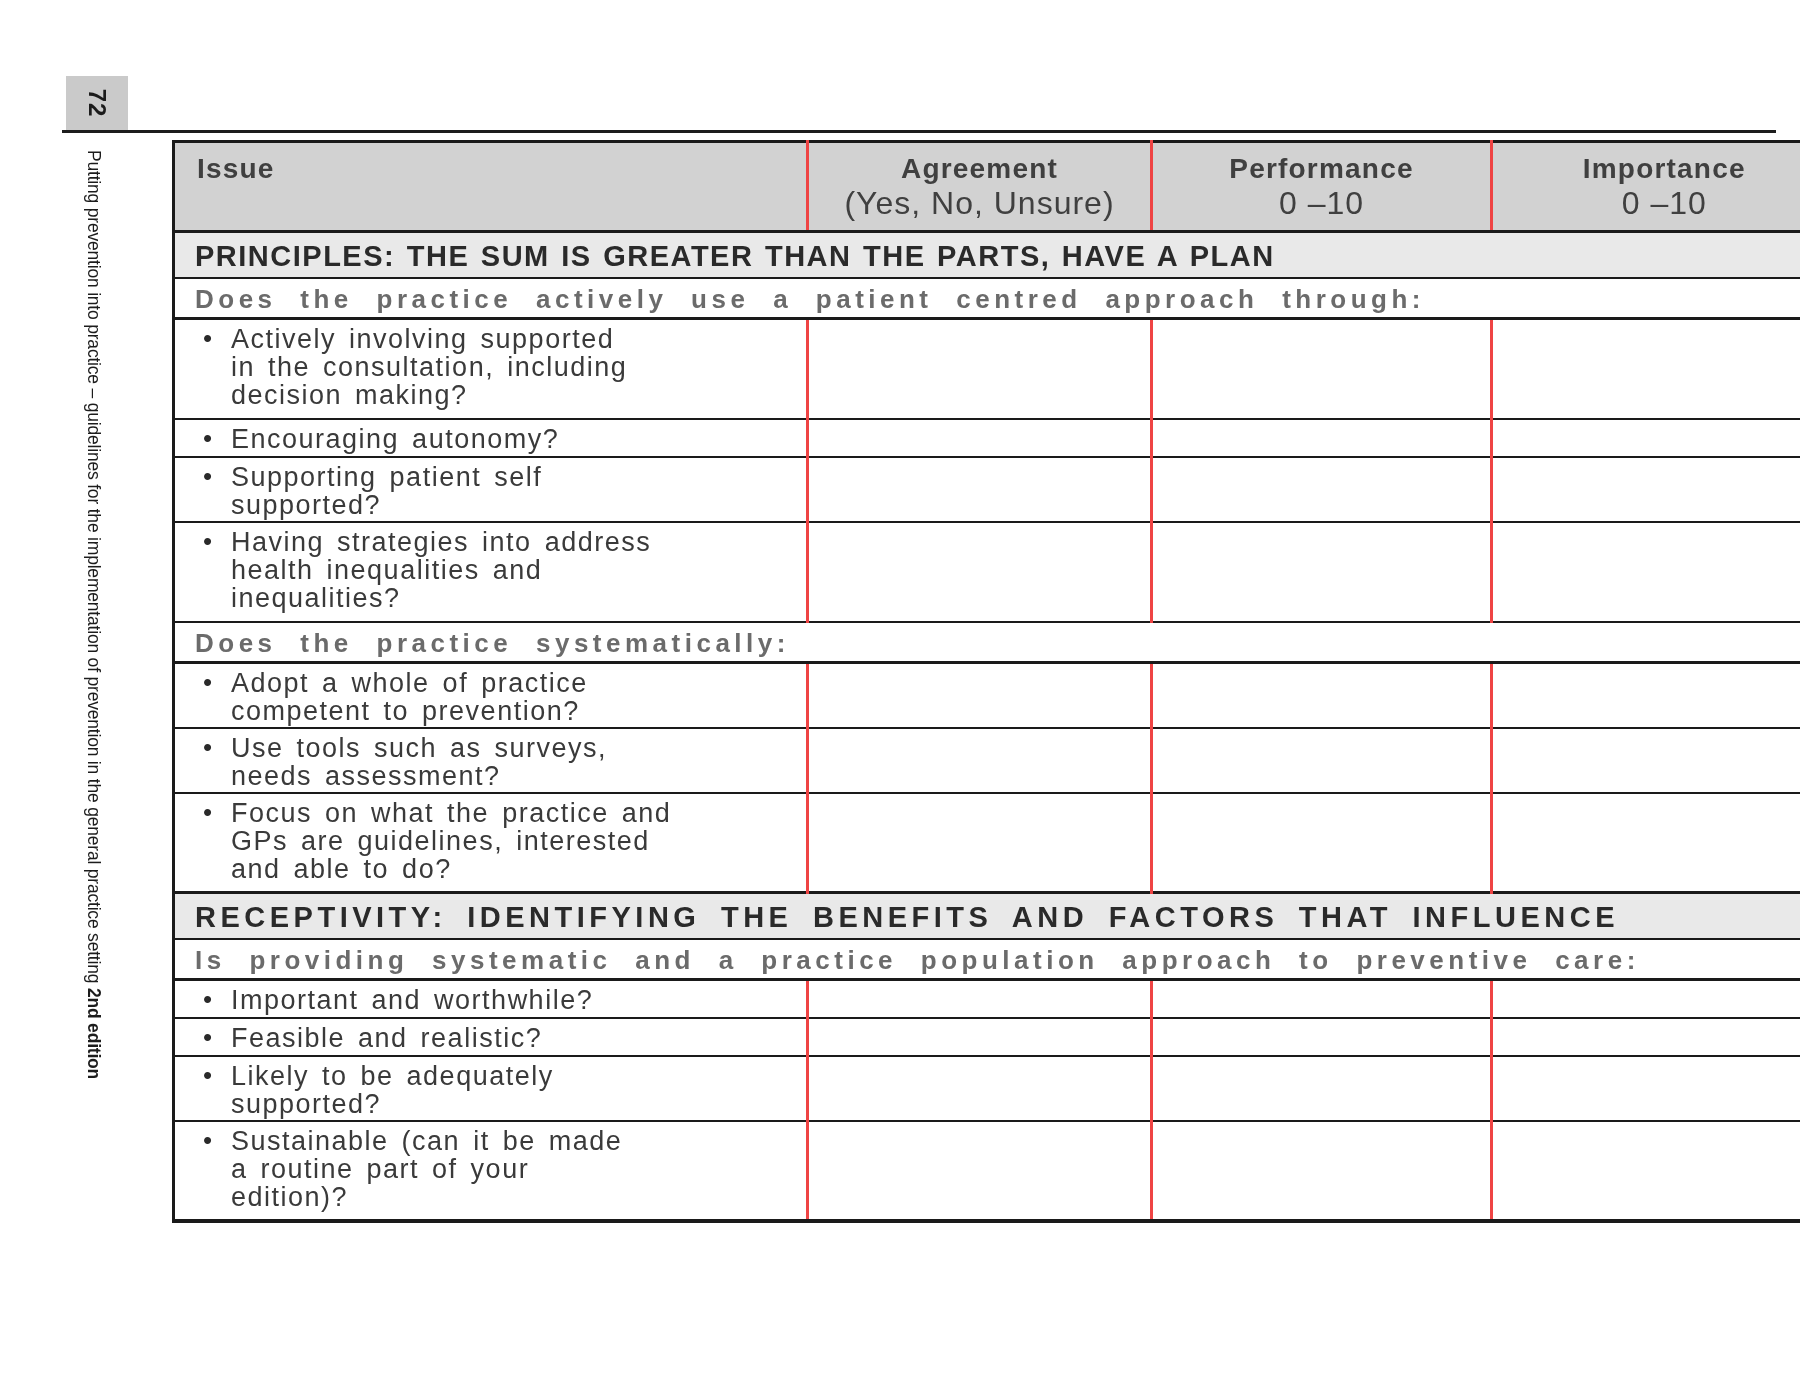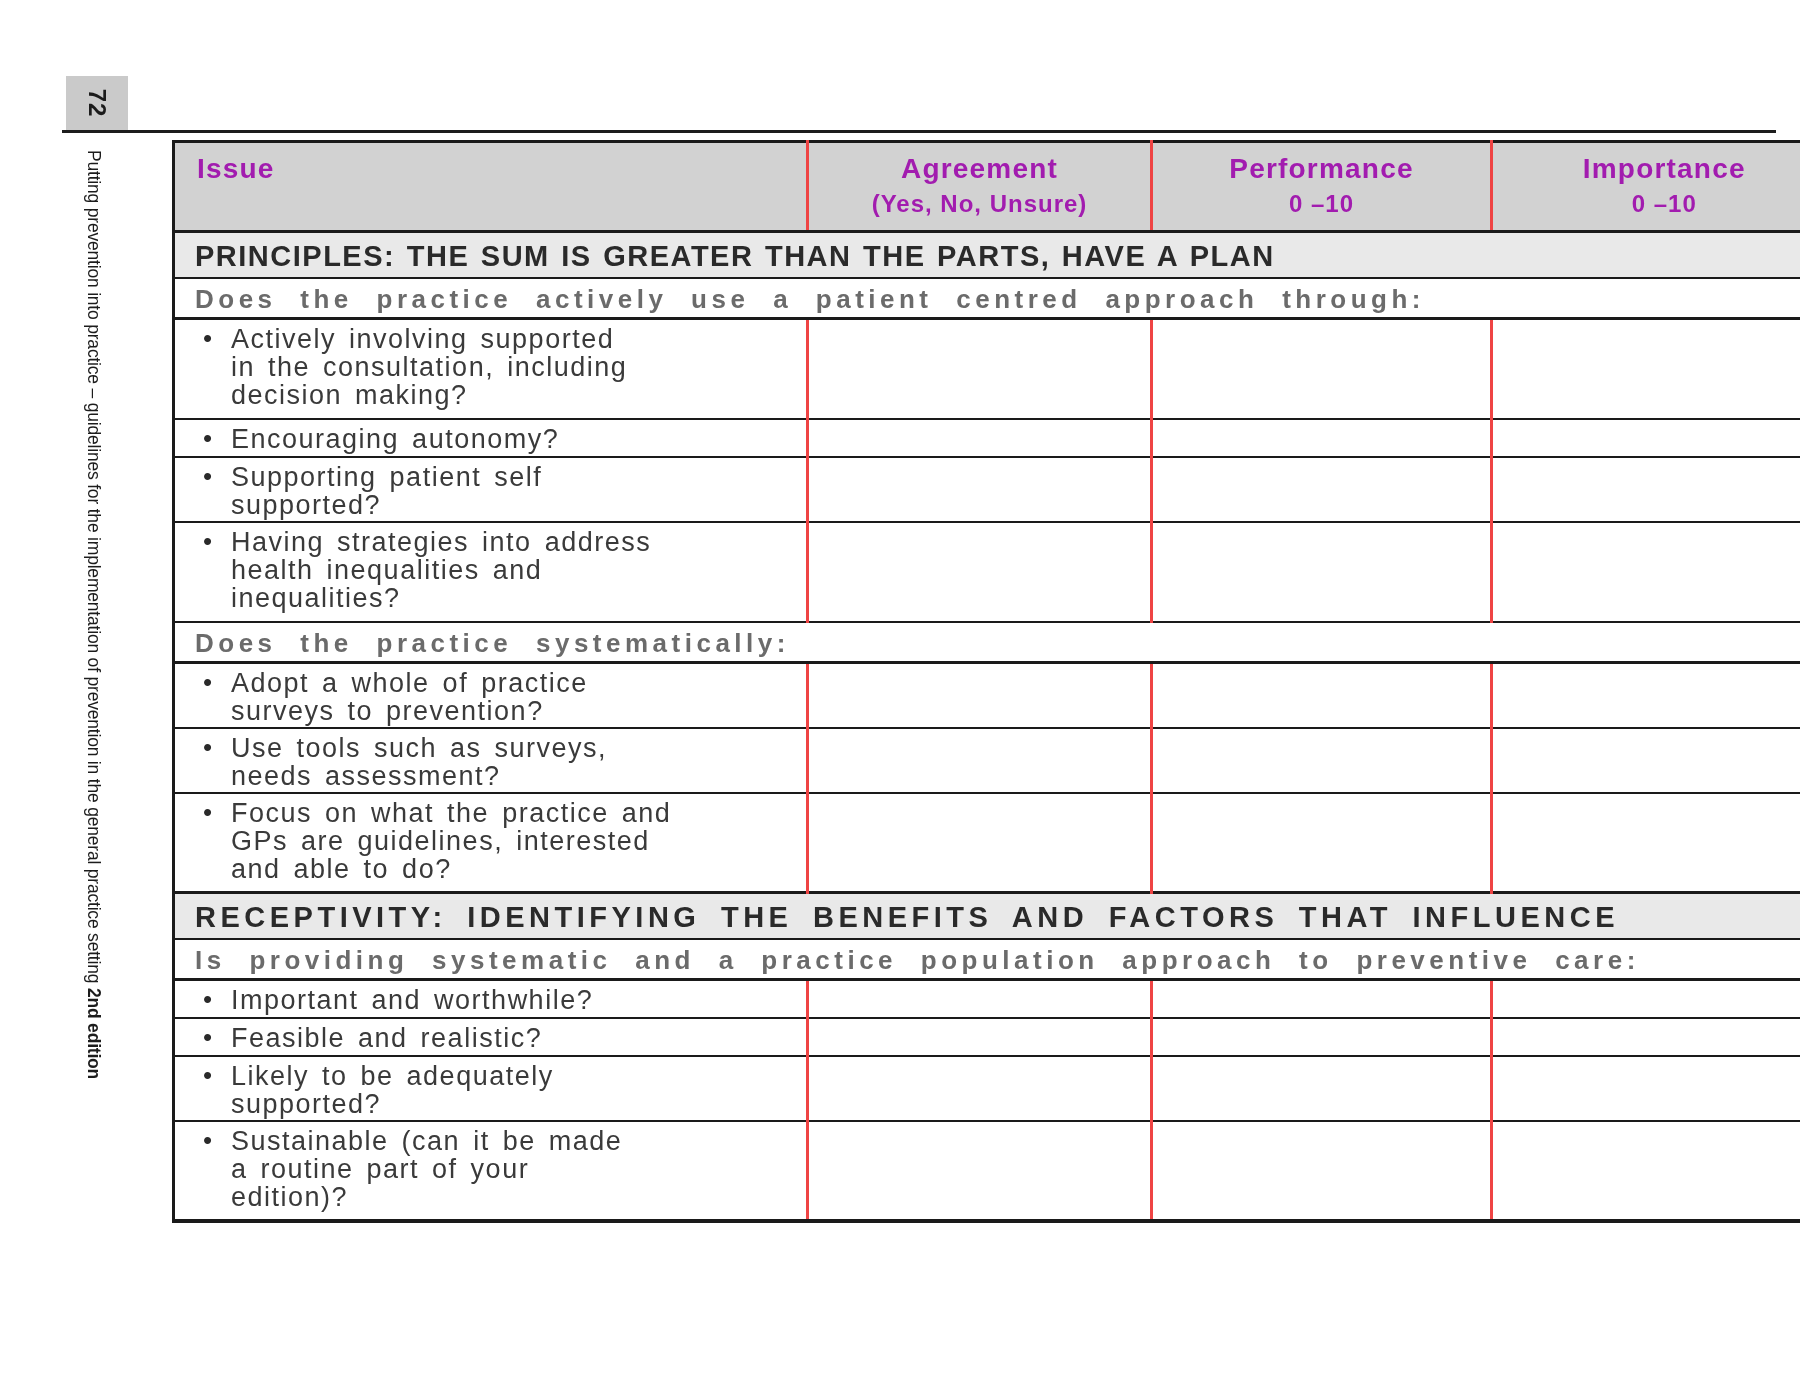--- a/index.html
+++ b/index.html
@@ -62,25 +62,25 @@
   .qtable col.c3 { width: 340px; }
   .qtable col.c4 { width: 344px; }
 
   .qtable th, .qtable td { vertical-align: top; }
 
   thead tr { height: 90px; }
   thead th {
     background: #d2d2d2;
     border-bottom: 3px solid #1a1a1a;
     padding-top: 8px;
-    color: #a21caf;
+    color: #404040;
     line-height: 35px;
   }
   thead th .h-label { display: block; font-size: 28px; font-weight: bold; letter-spacing: 1.2px; }
-  thead th .h-sub   { display: block; font-size: 24px; font-weight: bold; letter-spacing: 1px; text-align: center; }
+  thead th .h-sub   { display: block; font-size: 32px; font-weight: normal; letter-spacing: 1px; text-align: center; }
   th.col-issue { text-align: left; padding-left: 22px; }
   th.col-mid, th.col-end { text-align: center; }
 
   .bdiv { border-left: 3px solid #ef4444; }
 
   tr.band-row { height: 46px; }
   tr.band-row td {
     background: #e9e9e9;
     border-top: 3px solid #1a1a1a;
     border-bottom: 2px solid #1a1a1a;
@@ -226,21 +226,21 @@
       </tr>
 
       <tr class="subq-row">
         <td colspan="4">Does the practice systematically:</td>
       </tr>
 
       <tr class="item-row r2">
         <td class="issue-cell">
           <span class="bullet">•</span>
           <span class="line">Adopt a whole of practice</span>
-          <span class="line">surveys to prevention?</span>
+          <span class="line">competent to prevention?</span>
         </td>
         <td class="fill-cell bdiv"></td>
         <td class="fill-cell bdiv"></td>
         <td class="fill-cell bdiv"></td>
       </tr>
 
       <tr class="item-row r2">
         <td class="issue-cell">
           <span class="bullet">•</span>
           <span class="line">Use tools such as surveys,</span>

